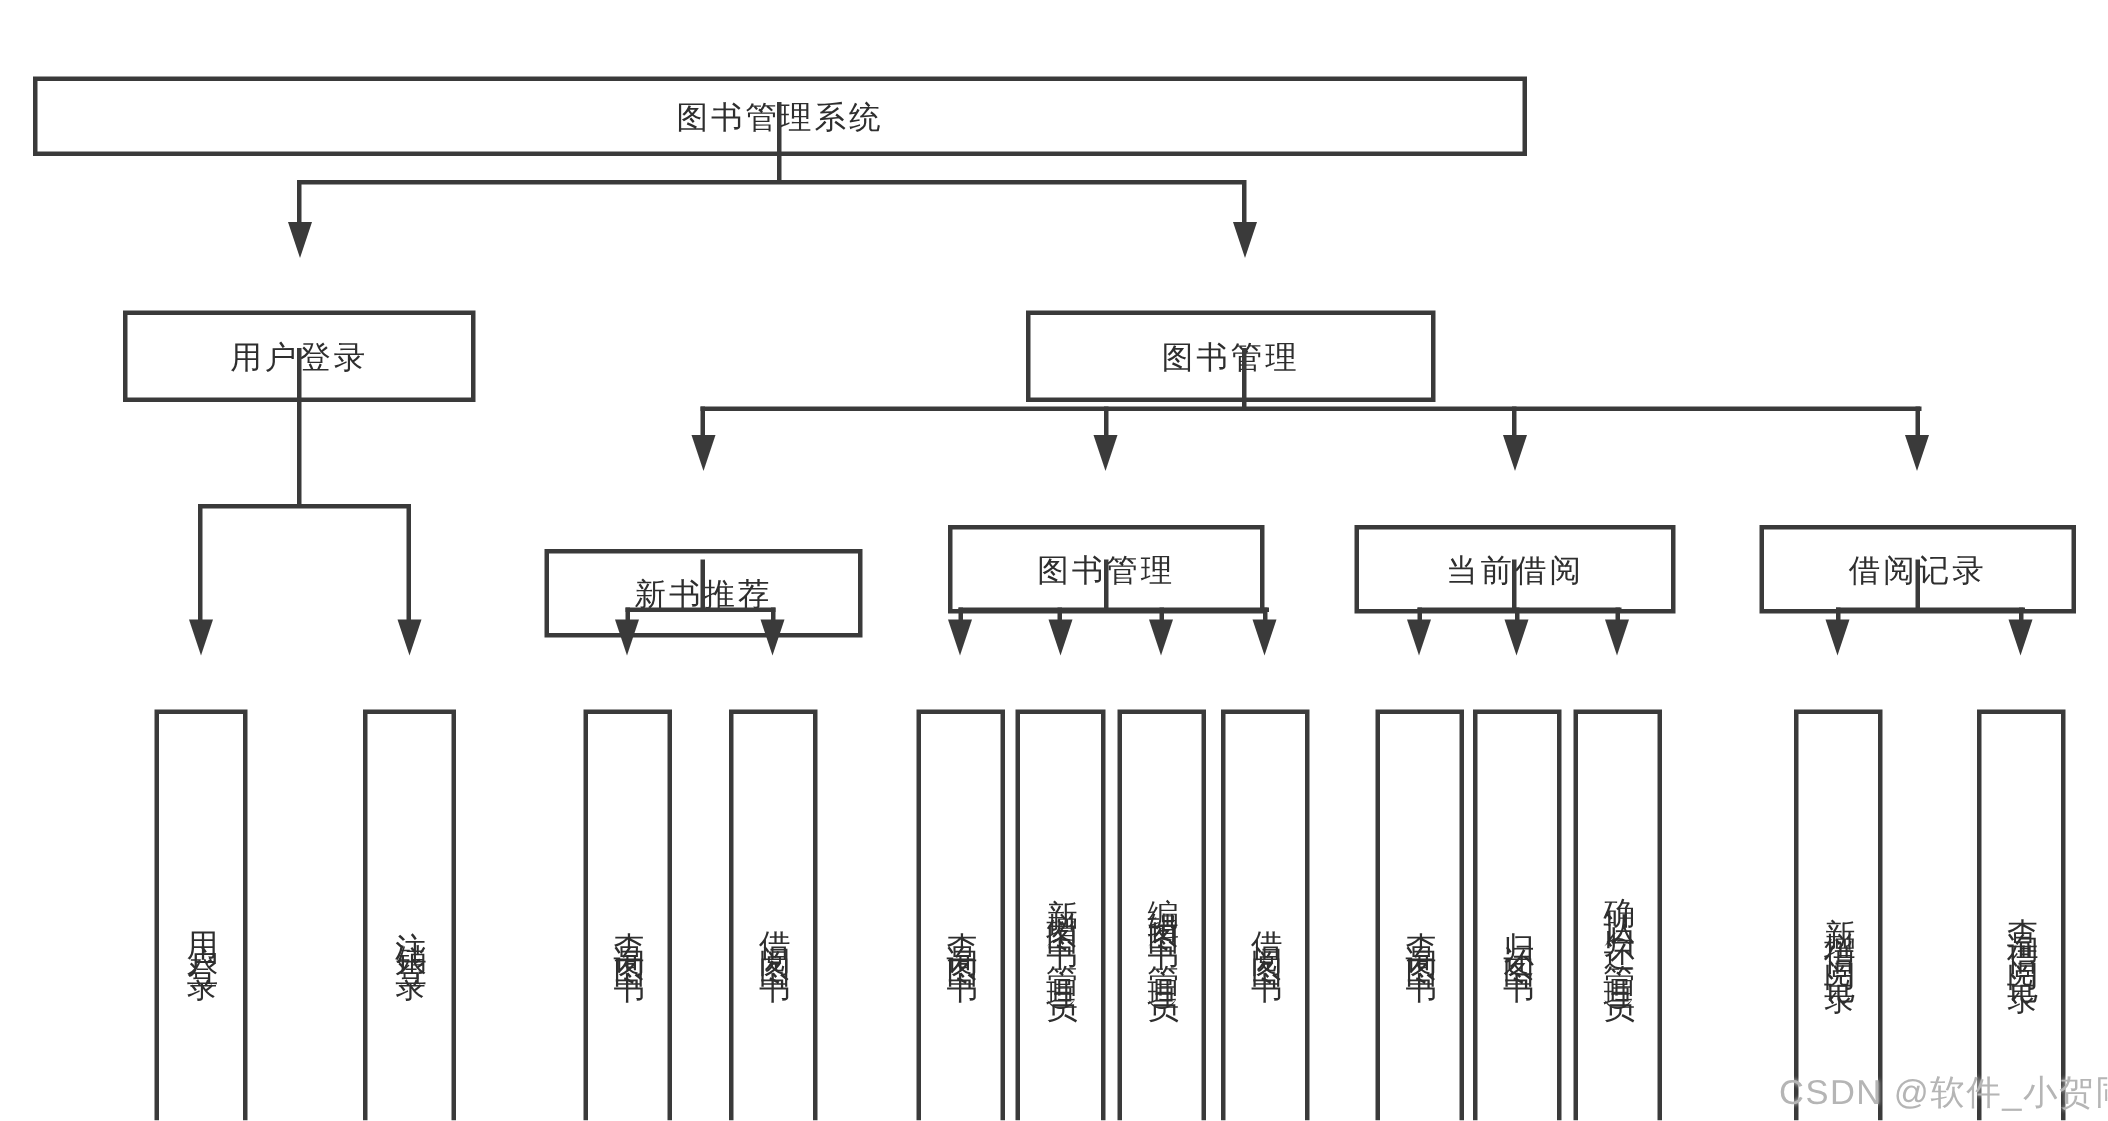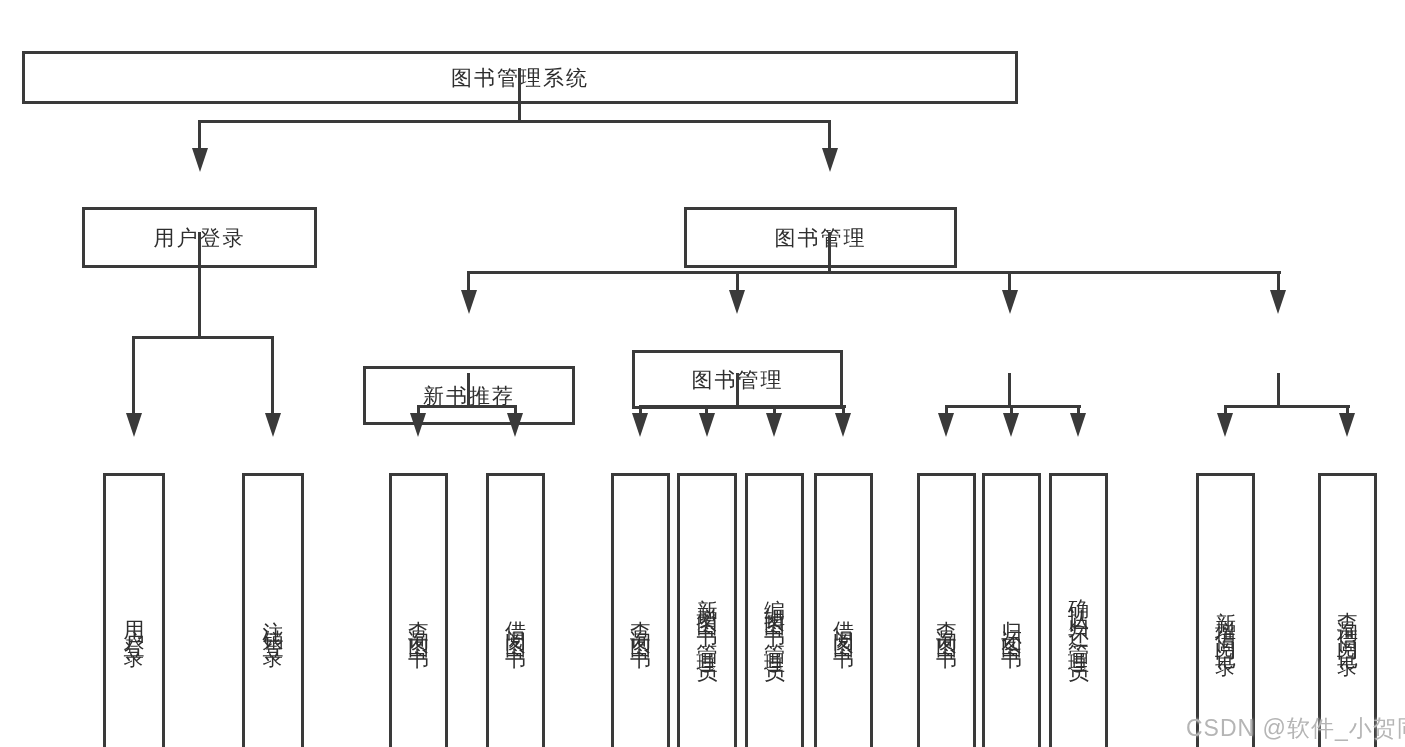--- a/index.html
+++ b/index.html
@@ -92,20 +92,26 @@
   <div class="ah" style="left:1002px;top:290px"></div>
   <div class="vl" style="left:1277px;top:271px;height:22px"></div>
   <div class="ah" style="left:1270px;top:290px"></div>
 
   <div class="node" style="left:363px;top:330px;width:212px;height:59px">
     <span class="lbl">新书推荐</span>
   </div>
   <div class="node" style="left:632px;top:314px;width:211px;height:59px">
     <span class="lbl">图书管理</span>
   </div>
+  <div class="node" style="left:903px;top:314px;width:214px;height:59px">
+    <span class="lbl">当前借阅</span>
+  </div>
+  <div class="node" style="left:1173px;top:314px;width:211px;height:59px">
+    <span class="lbl">借阅记录</span>
+  </div>
 
   <div class="vl" style="left:467px;top:373px;height:34px"></div>
   <div class="hl" style="left:417px;top:405px;width:100px"></div>
   <div class="vl" style="left:417px;top:405px;height:10px"></div>
   <div class="ah" style="left:410px;top:413px"></div>
   <div class="vl" style="left:514px;top:405px;height:10px"></div>
   <div class="ah" style="left:507px;top:413px"></div>
 
   <div class="vl" style="left:736px;top:373px;height:34px"></div>
   <div class="hl" style="left:639px;top:405px;width:207px"></div>

